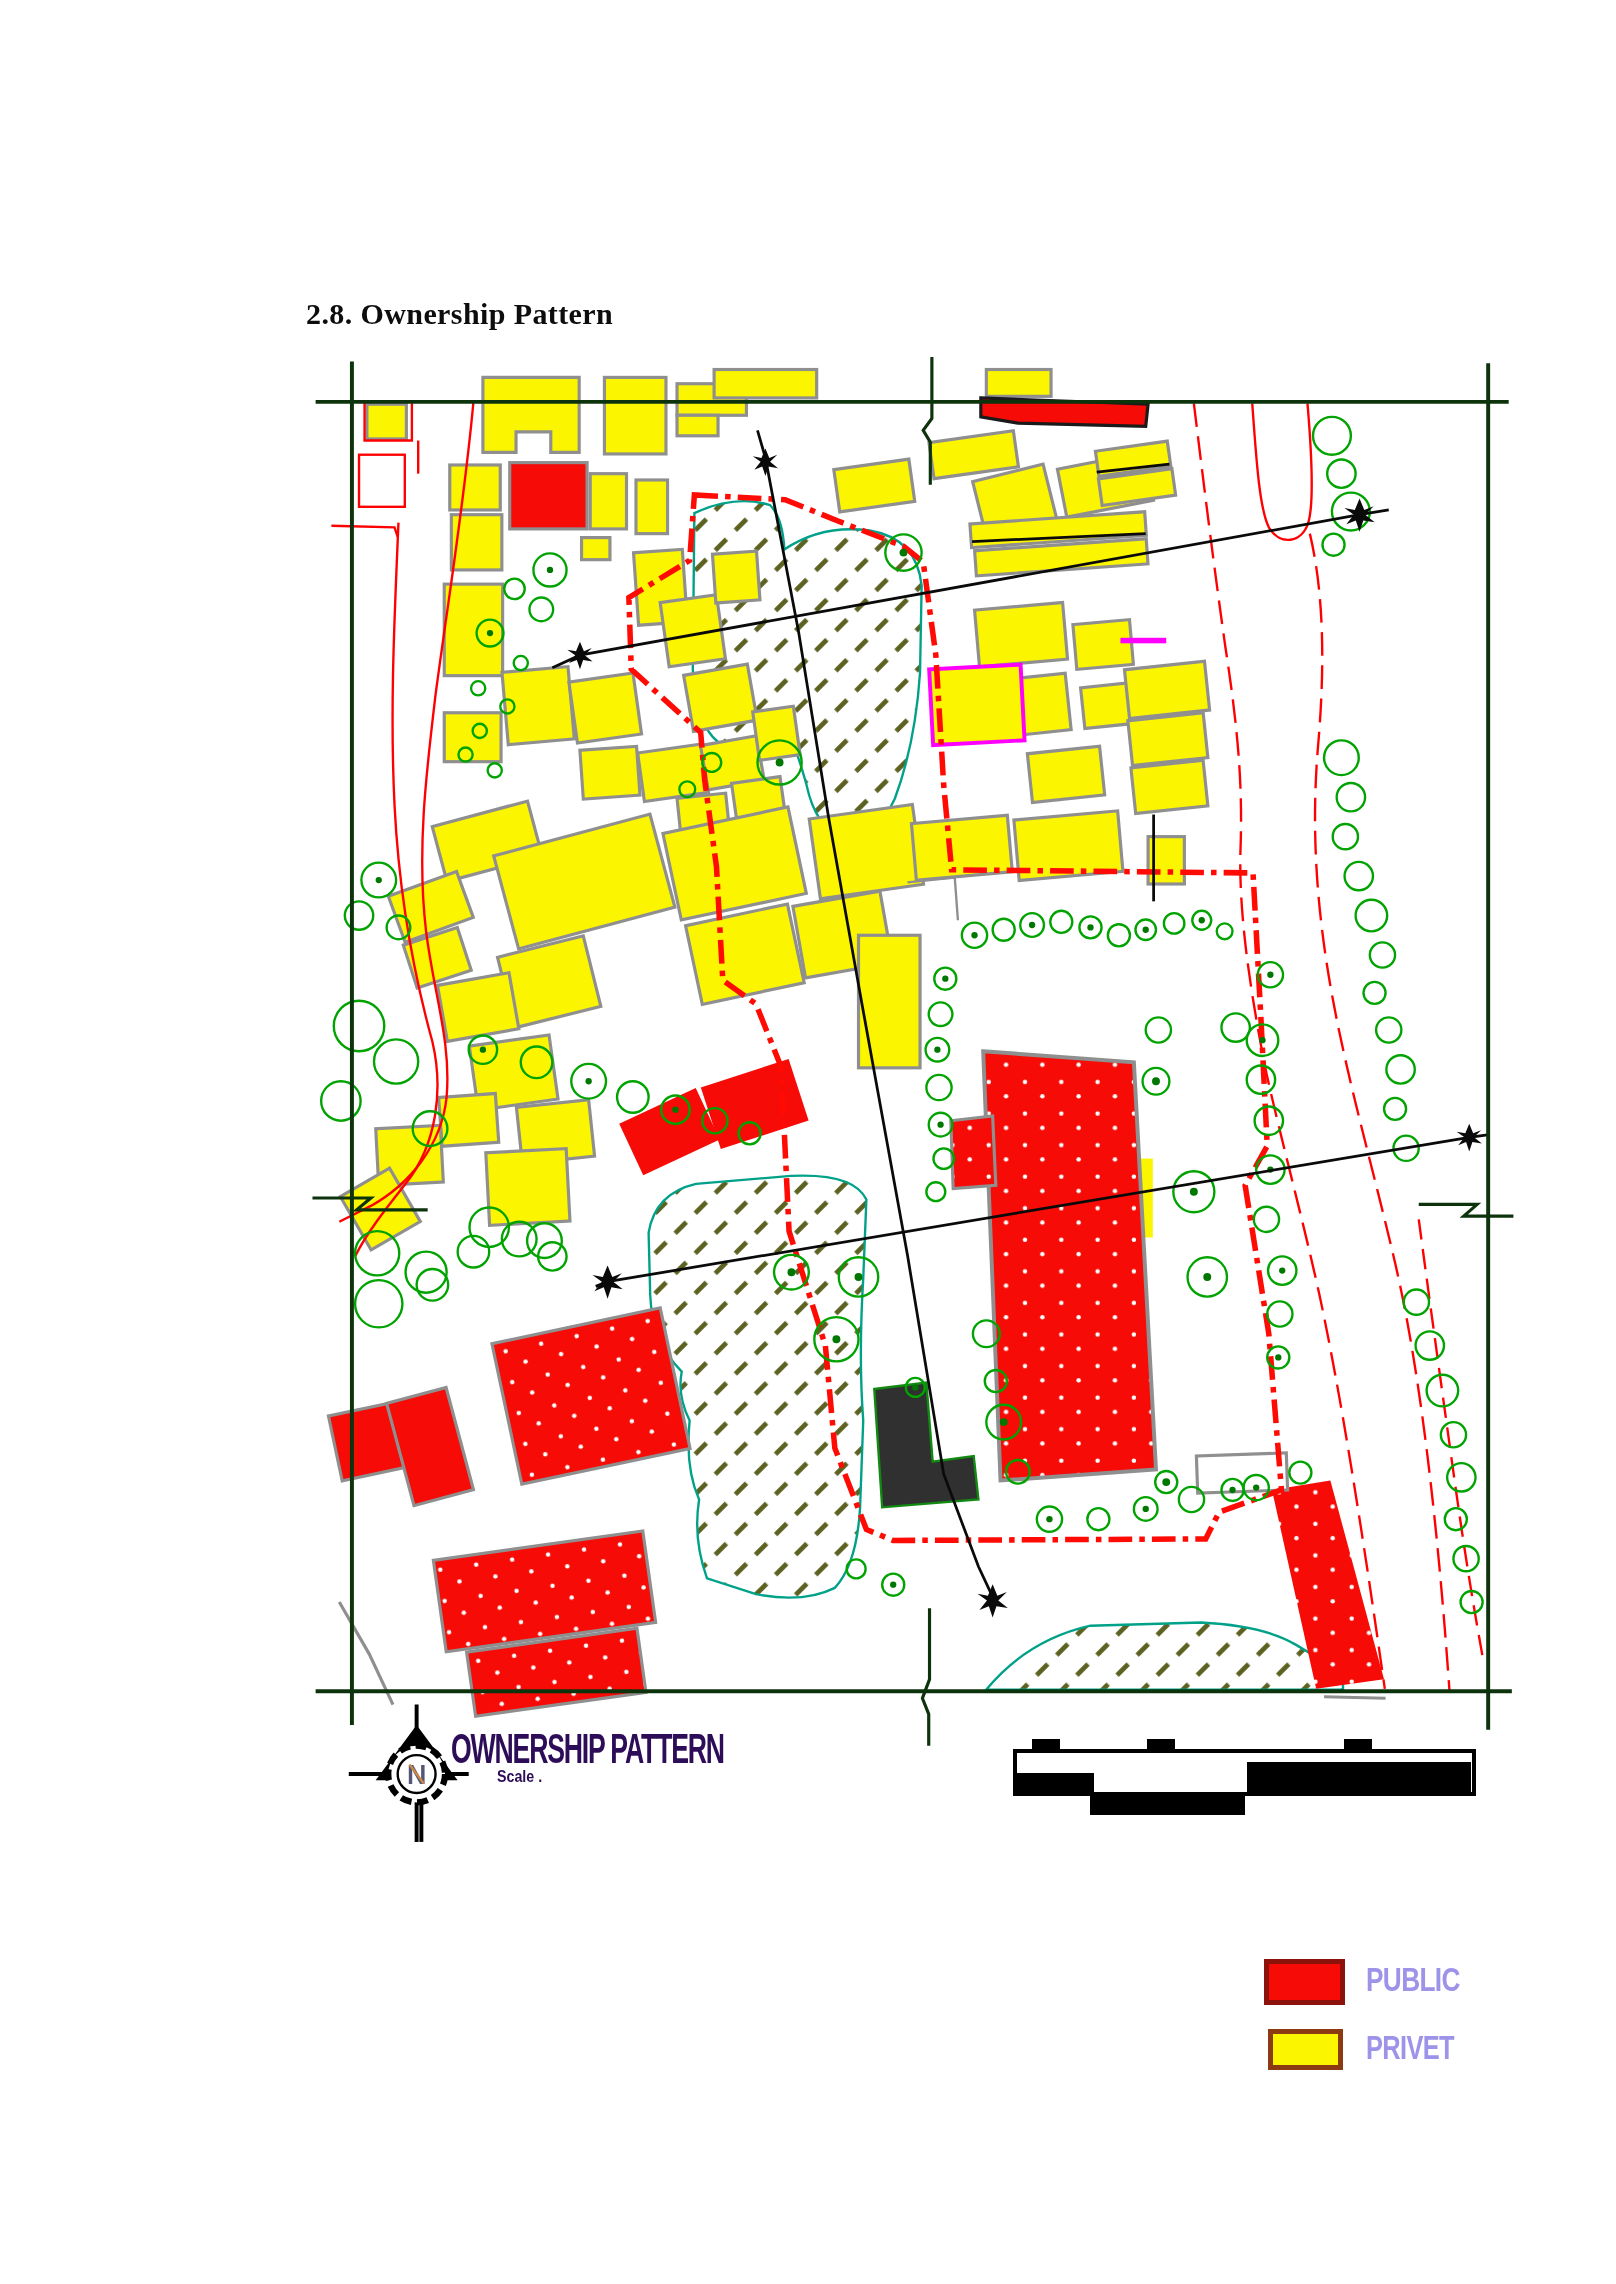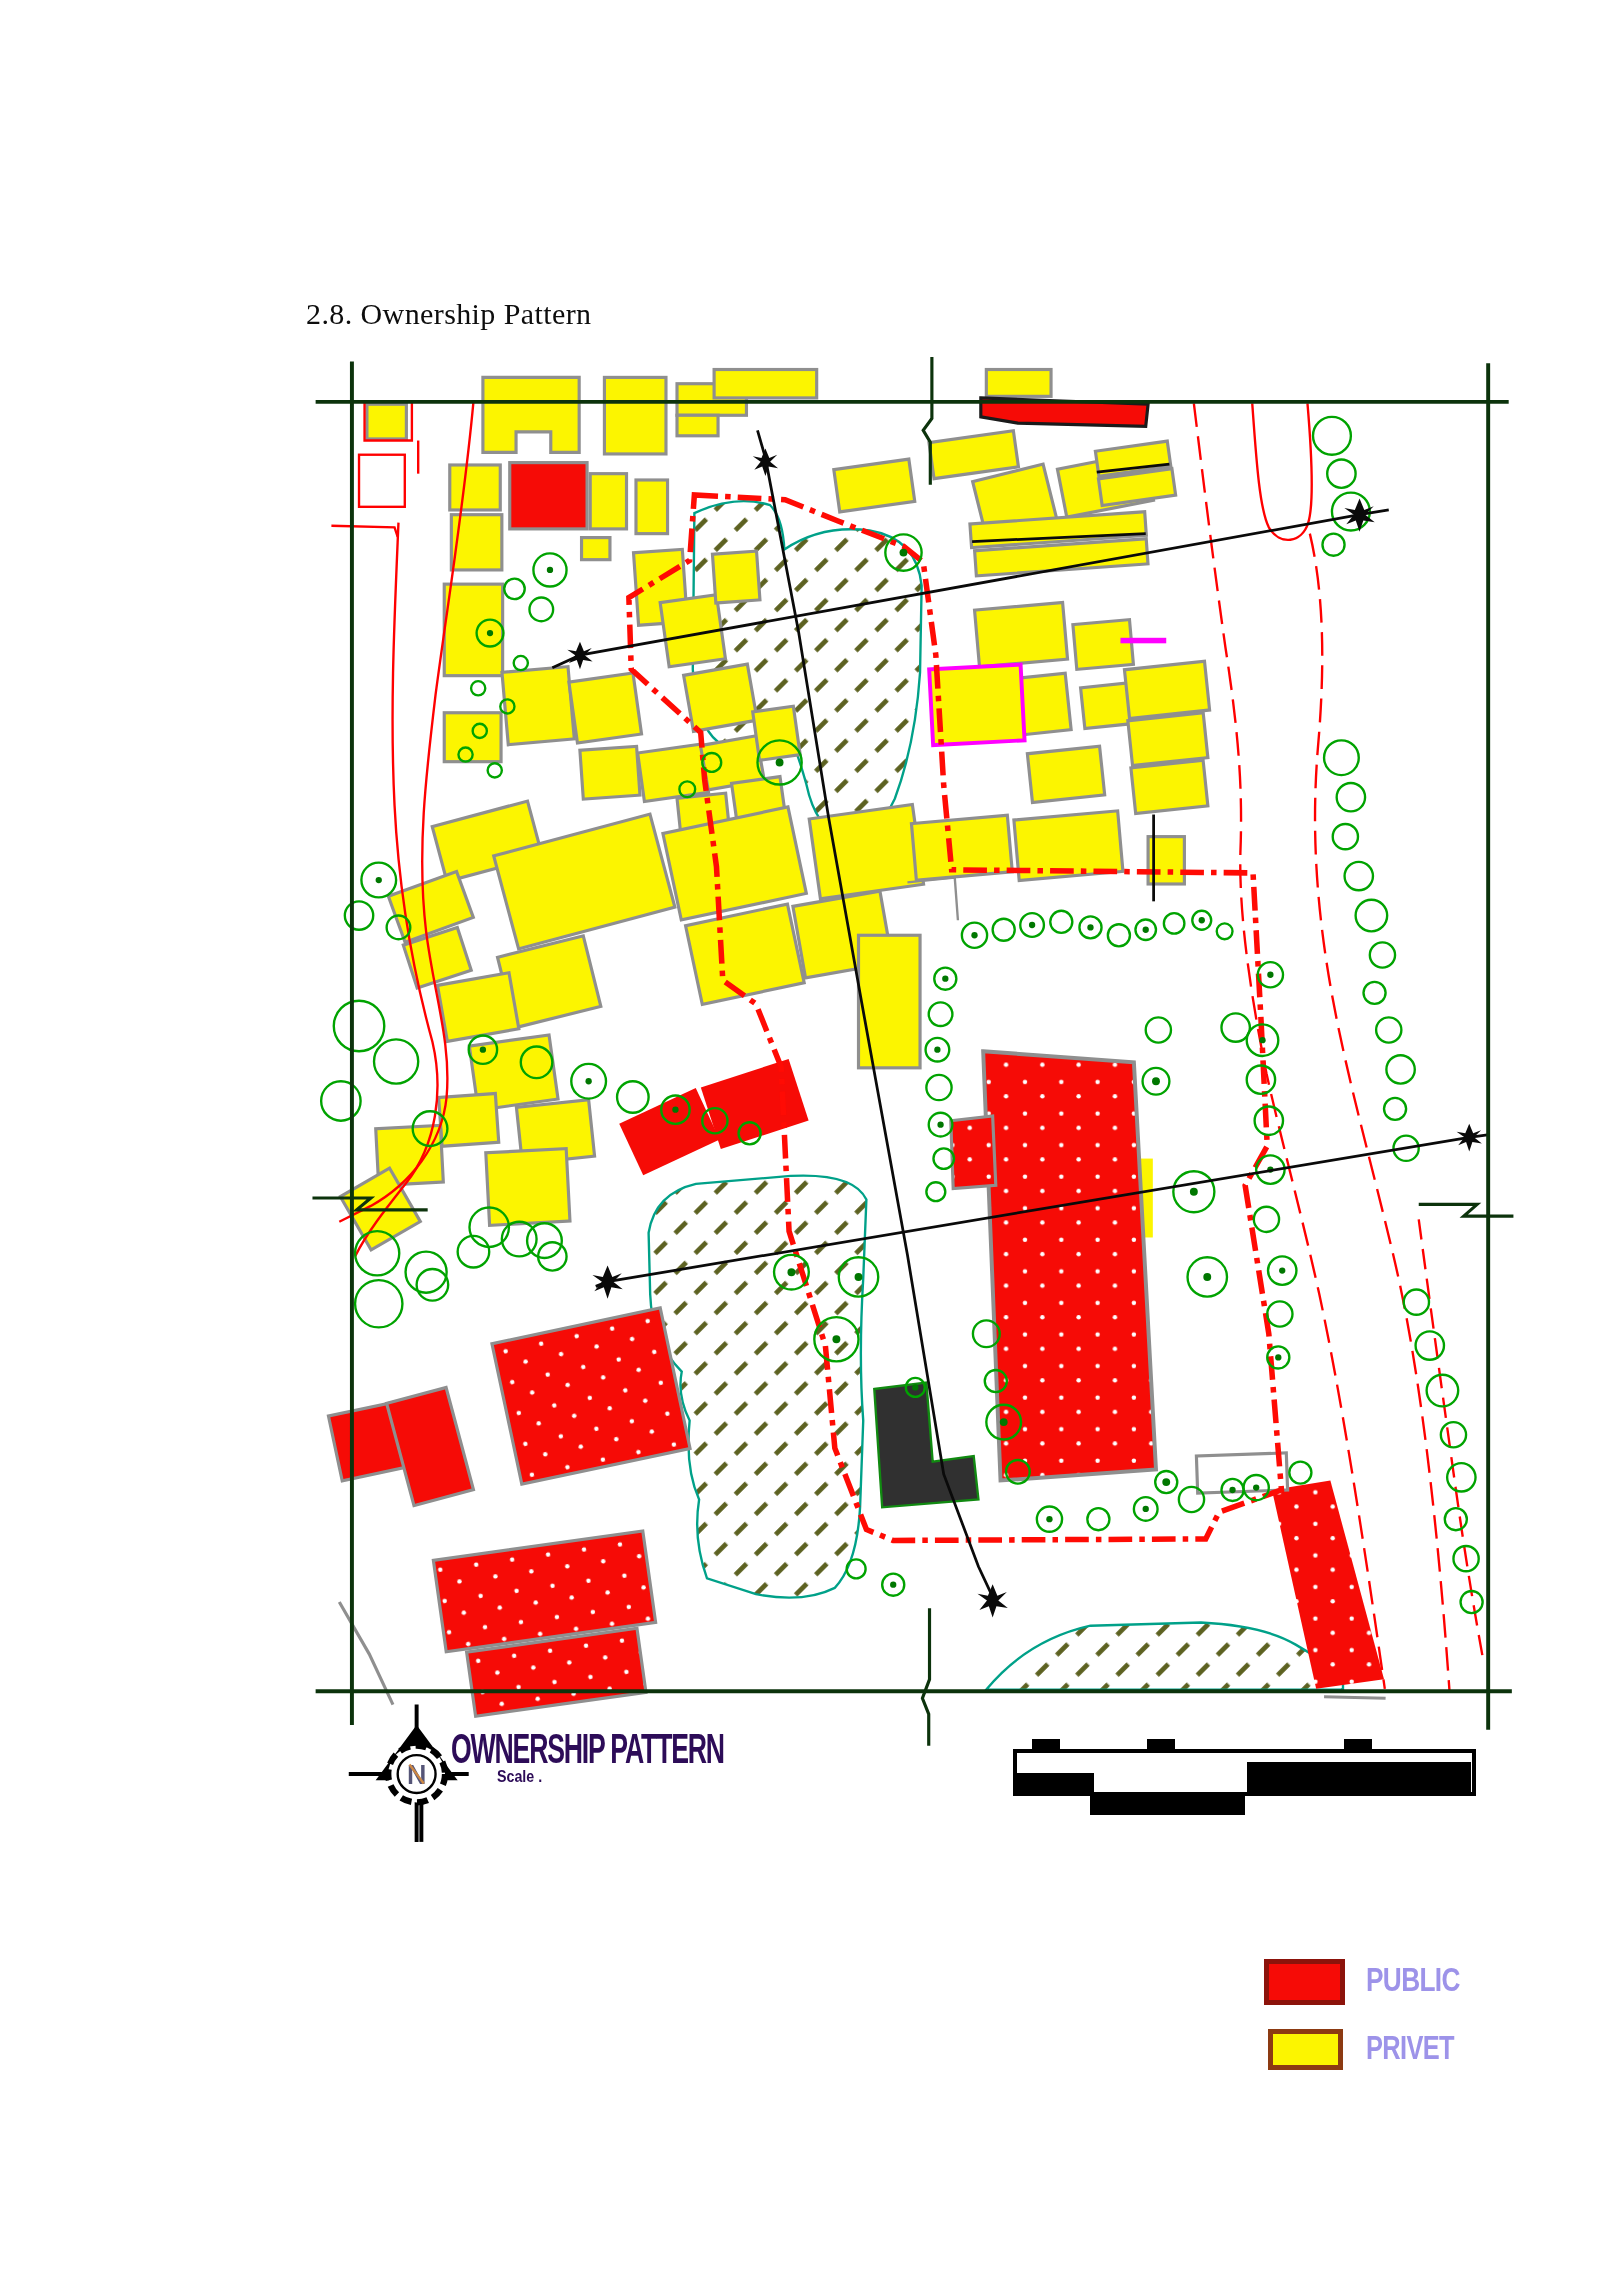--- a/index.html
+++ b/index.html
@@ -1,19 +1,19 @@
 <!DOCTYPE html>
 <html style="font-size:12.6px"><head>
 <meta charset="utf-8">
 <style>
   html,body{margin:0;padding:0;background:#ffffff;}
   .page{position:relative;width:1616px;height:2284px;background:#ffffff;overflow:hidden;
         font-family:"Liberation Sans",sans-serif;}
   .heading{position:absolute;left:306px;top:297px;font-family:"Liberation Serif",serif;
-           font-weight:normal;font-size:30px;color:#0d0d0d;letter-spacing:0.4px;}
+           font-weight:bold;font-size:30px;color:#0d0d0d;letter-spacing:0.4px;}
   .map-svg{position:absolute;left:0;top:0;width:1616px;height:2284px;}
   .map-title{position:absolute;left:451px;top:1724px;font-weight:bold;font-size:36px;
              letter-spacing:-1.6px;transform:scale(.74,1.18);transform-origin:left top;white-space:nowrap;}
   .map-scale-label{position:absolute;left:497px;top:1766px;font-weight:bold;font-size:17.4px;
              transform:scaleX(.82);transform-origin:left top;}
   
   .scalebar{position:absolute;left:1013px;top:1739px;width:462px;height:79px;}
   .sb-tick{position:absolute;top:0;width:28px;height:14px;background:#000;}
   .sb-bar{position:absolute;left:0;top:10.3px;width:455px;height:39px;border:4px solid #000;background:#fff;}
   .sb-b1{position:absolute;left:0;top:20px;width:77px;height:20px;background:#000;}

